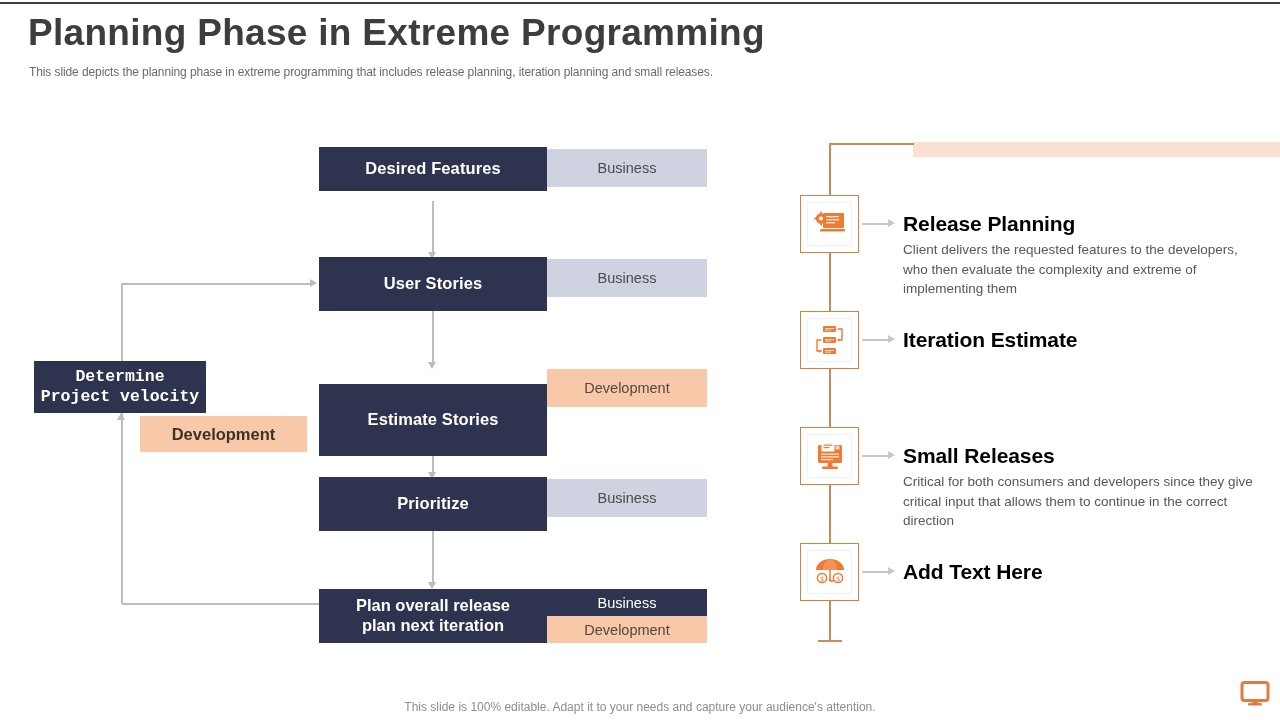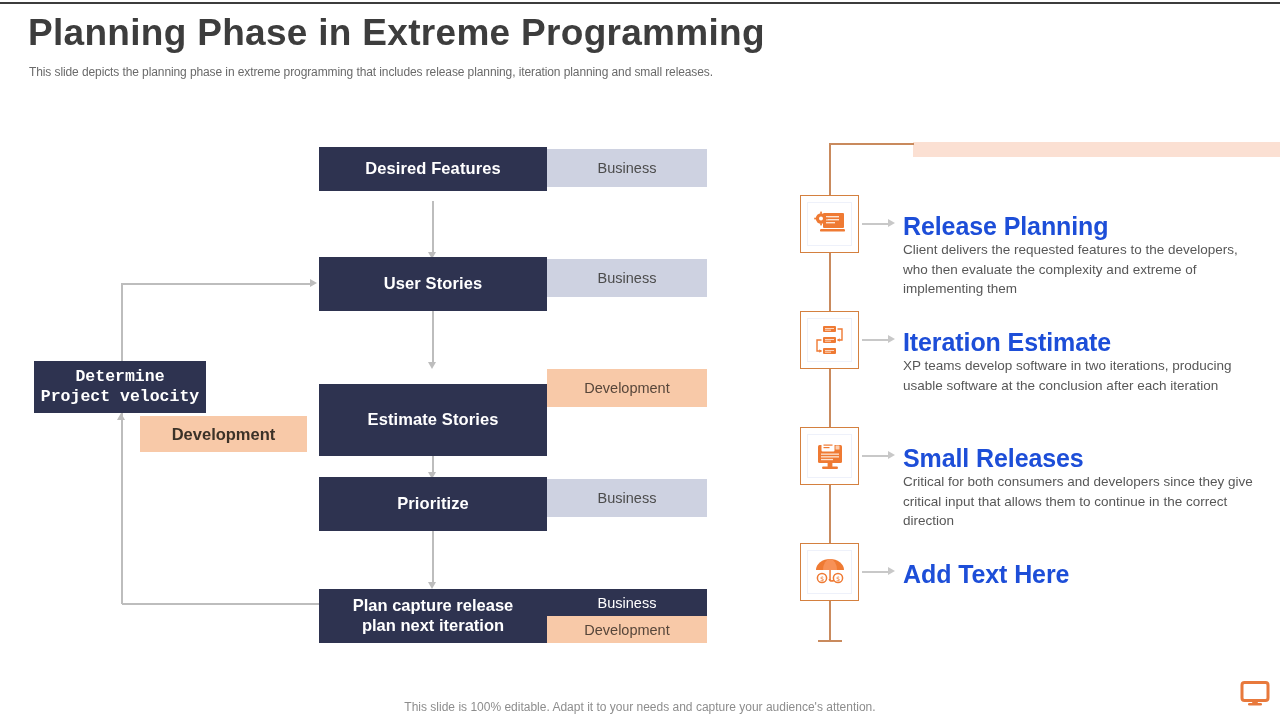--- a/index.html
+++ b/index.html
@@ -175,23 +175,23 @@
   .conn-head {
     position: absolute;
     width: 0; height: 0;
     border-top: 4px solid transparent;
     border-bottom: 4px solid transparent;
     border-left: 7px solid #c8c8c8;
   }
 
   .item-title {
     position: absolute;
-    font-size: 25px;
+    font-size: 21px;
     font-weight: bold;
-    color: #1d4ed8;
+    color: #000000;
     letter-spacing: -0.1px;
     white-space: nowrap;
   }
   .item-desc {
     position: absolute;
     font-size: 13.5px;
     color: #575757;
     line-height: 1.45;
     width: 350px;
   }
@@ -261,21 +261,21 @@
     <div class="node" style="left:319px; top:477px; width:228px; height:54px;">
       <span>Prioritize</span>
     </div>
     <div class="tag business" style="left:547px; top:479px; width:160px; height:38px;">
       <span>Business</span>
     </div>
 
     <div class="node-final" style="left:319px; top:589px; width:388px; height:54px;">
       <div class="lab">
         <span>
-          <span>Plan capture release</span><br>
+          <span>Plan overall release</span><br>
           <span>plan next iteration</span>
         </span>
       </div>
       <div class="right">
         <div class="biz">Business</div>
         <div class="dev">Development</div>
       </div>
     </div>
 
     <div class="velocity-node" style="left:34px; top:361px; width:172px; height:52px;">
@@ -330,21 +330,20 @@
         <path d="M24.5 5 L29 5 L29 16 L24.5 16" fill="none" stroke="#ef7a33" stroke-width="1.4"></path>
         <path d="M26.6 14.2 L24.2 16 L26.6 17.8 Z" fill="#ef7a33"></path>
         <path d="M8.5 16 L4 16 L4 27 L8.5 27" fill="none" stroke="#ef7a33" stroke-width="1.4"></path>
         <path d="M6.4 25.2 L8.8 27 L6.4 28.8 Z" fill="#ef7a33"></path>
       </svg>
     </div>
   </div>
   <div class="conn" style="left:862px; top:339px;"></div>
   <div class="conn-head" style="left:888px; top:335px;"></div>
   <div class="item-title" style="left:903px; top:328px;">Iteration Estimate</div>
-  <div class="item-desc" style="left:903px; top:356px;">XP teams develop software in two iterations, producing usable software at the conclusion after each iteration</div>
 
   <div class="icon-box" style="left:800px; top:427px;">
     <div class="icon-inner">
       <svg width="32" height="32" viewBox="0 0 32 32">
         <rect x="4" y="5" width="24" height="18" rx="1.5" fill="#ef7a33"></rect>
         <rect x="7.5" y="2.5" width="13" height="9" rx="1" fill="#ffffff"></rect>
         <rect x="9.5" y="4.5" width="9" height="1.2" fill="#ef7a33"></rect>
         <rect x="9.5" y="7" width="6" height="1.2" fill="#ef7a33"></rect>
         <rect x="21.5" y="5.5" width="4" height="4" rx="0.6" fill="#fbd0b2"></rect>
         <rect x="7" y="13.5" width="18" height="1.3" fill="#fde4d3"></rect>

